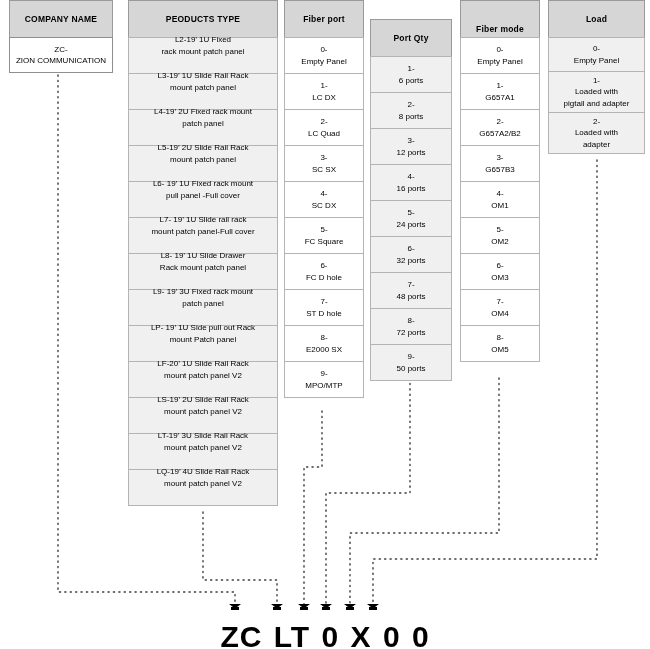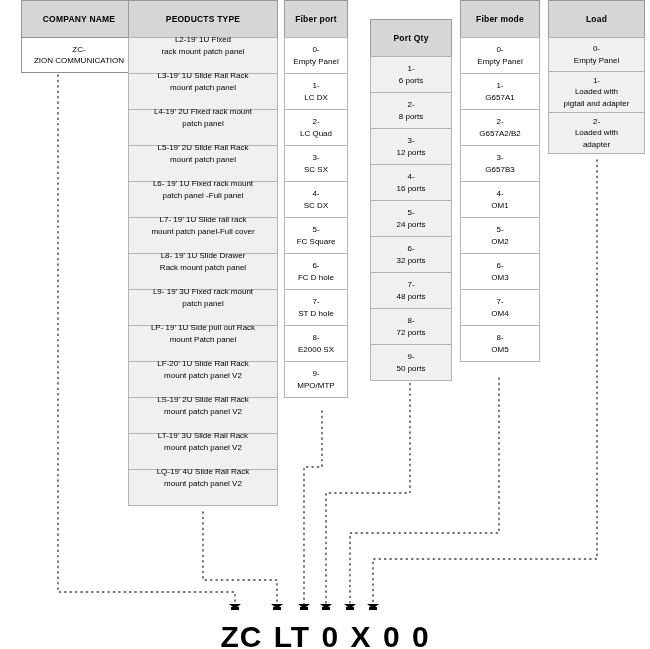--- a/index.html
+++ b/index.html
@@ -34,38 +34,38 @@
     font-size:8px;
     line-height:11.5px;
     padding:16px 3px;
     margin-top:-1px;
   }
   .cell.white{background:#ffffff;}
   .cell.gray{background:#f0f0f0;}
   .cell span{display:block;}
 
   
-  #col-company{left:21px;width:116px;}
+  #col-company{left:9px;width:104px;}
   #col-company .hdr{height:38px;}
   #col-company .cell{height:36px;background:#fff;border:1px solid #8f8f8f;}
 
   #col-products{left:128px;width:150px;}
   #col-products .hdr{height:38px;}
   #col-products .cell{height:37px;align-items:flex-end;}
 
-  #col-fiberport{left:284px;width:64px;border-radius:27px;}
+  #col-fiberport{left:284px;width:80px;border-radius:27px;}
   #col-fiberport .hdr{height:38px;}
   #col-fiberport .cell{height:37px;}
 
   #col-portqty{left:370px;width:82px;}
   #col-portqty .hdr{height:38px;margin-top:19px;}
   #col-portqty .cell{height:37px;}
 
   #col-fibermode{left:460px;width:80px;}
-  #col-fibermode .hdr{height:38px;}
+  #col-fibermode .hdr{height:38px;align-items:flex-end;}
   #col-fibermode .cell{height:37px;}
 
   #col-load{left:548px;width:97px;}
   #col-load .hdr{height:38px;}
   #col-load .cell{height:35px;}
   #col-load .cell.tall{height:42px;}
 
   
   #code-line{
     position:absolute;
@@ -151,21 +151,21 @@
       </div>
     <div class="cell gray">
         <div>
       <span>L5-19’ 2U Slide Rail Rack</span>
       <span>mount patch panel</span>
         </div>
       </div>
     <div class="cell gray">
         <div>
       <span>L6- 19’ 1U Fixed rack mount</span>
-      <span>patch panel -Full panel</span>
+      <span>pull panel -Full cover</span>
         </div>
       </div>
     <div class="cell gray">
         <div>
       <span>L7- 19’ 1U Slide rail rack</span>
       <span>mount patch panel-Full cover</span>
         </div>
       </div>
     <div class="cell gray">
         <div>

